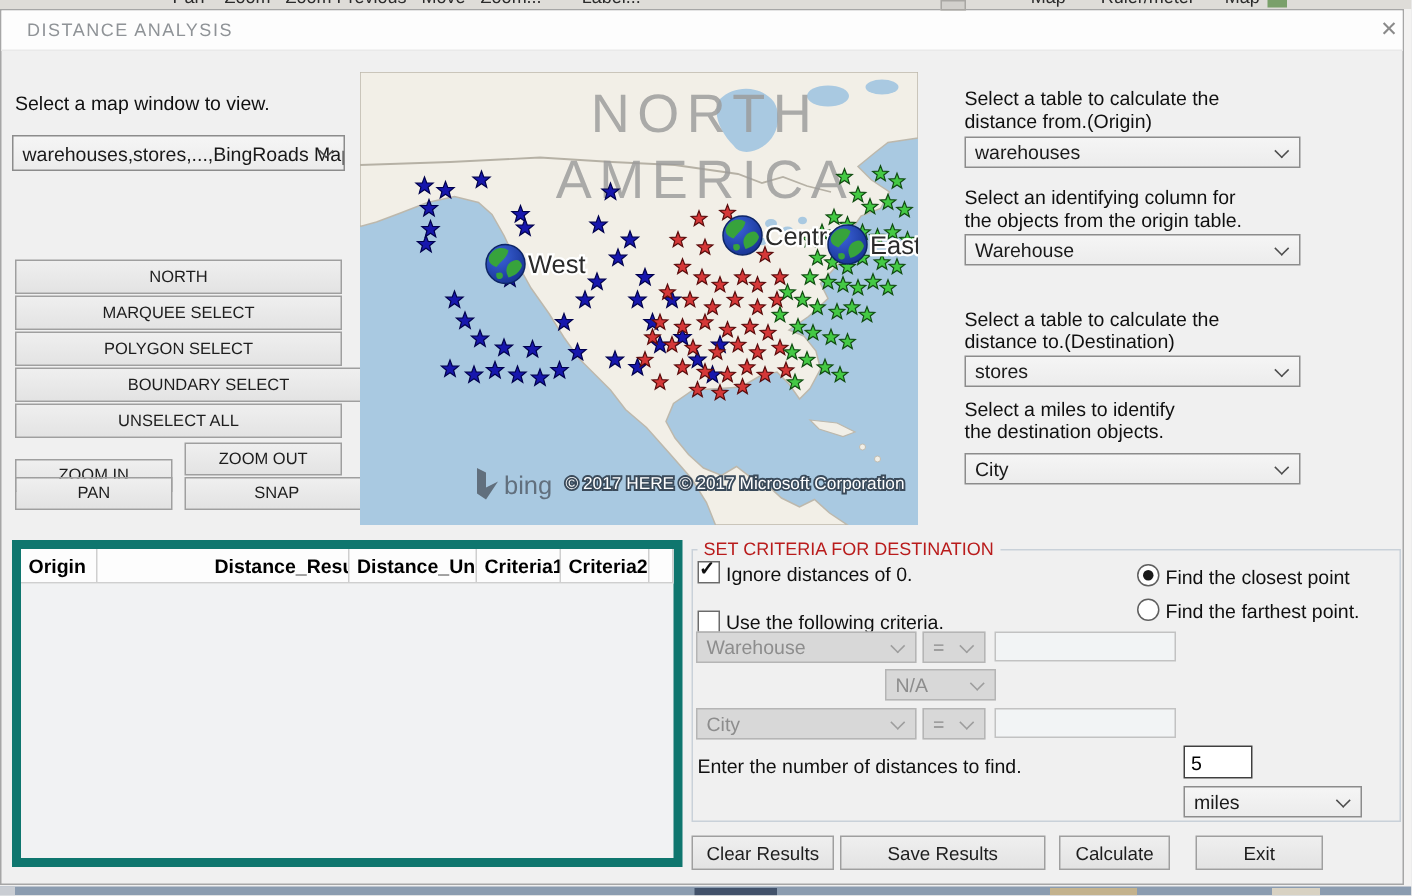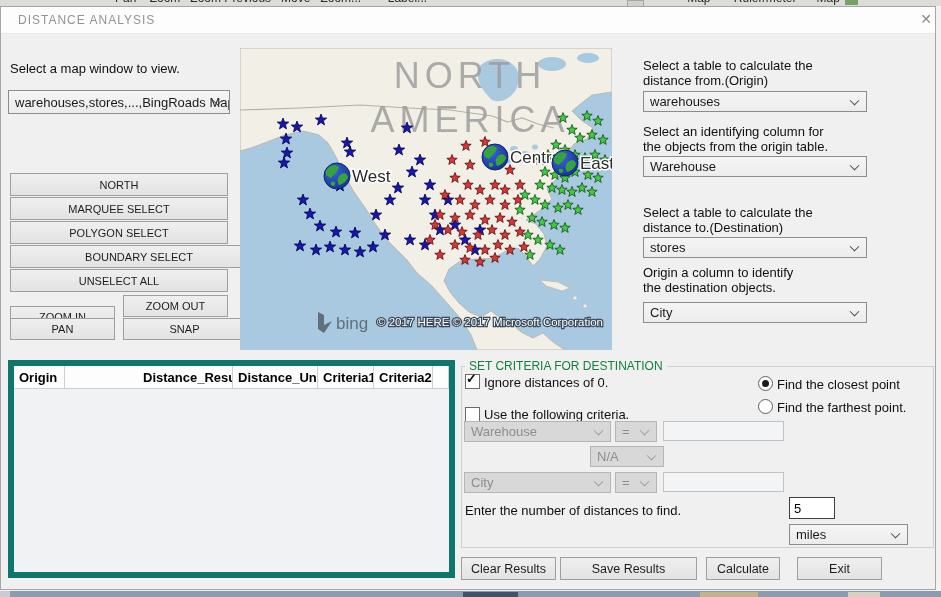--- a/index.html
+++ b/index.html
@@ -40,21 +40,21 @@
   .radio .dot{position:absolute;left:3px;top:3px;width:7px;height:7px;border-radius:50%;background:#1b1b1b;}
   .grid{position:absolute;left:8px;top:360px;width:447px;height:218px;border:6px solid #0f766e;
         background:#f1f2f3;box-sizing:border-box;z-index:3;}
   .grid-header{position:absolute;left:0;top:0;right:0;height:22px;background:#fdfdfd;
                border-bottom:1px solid #cfcfcf;display:flex;}
   .gcell{border-right:1px solid #cfcfcf;font-weight:bold;font-size:13px;color:#000;display:flex;
          align-items:center;padding-left:5px;box-sizing:border-box;overflow:hidden;white-space:nowrap;}
   .groupbox{position:absolute;left:461px;top:366px;width:473px;height:182px;
             border:1px solid #c9d1d9;box-sizing:border-box;z-index:2;}
   .group-title{position:absolute;left:465px;top:359px;background:#f0f0f0;padding:0 4px;
-               font-size:12px;color:#15803d;z-index:3;}
+               font-size:12px;color:#b91c1c;z-index:3;}
   .map-wrap{position:absolute;left:240px;top:48px;width:372px;height:302px;z-index:3;}
   .right-edge{position:absolute;left:936px;top:6px;width:5px;height:585px;background:#f3f2f1;z-index:4;}
 </style>
 </head>
 <body>
 <div id="page">
 
   <div class="top-strip">
     <span>Pan    Zoom   Zoom Previous   Move   Zoom...        Label...                                                                              Map       Ruler/meter      Map</span>
   </div>
@@ -285,21 +285,21 @@
   <div class="combo" style="left:643px;top:156px;width:224px;height:21px;">
     <span>Warehouse</span>
     <span class="chev"></span>
   </div>
   <div class="lbl" style="left:643px;top:205px;">Select a table to calculate the
 distance to.(Destination)</div>
   <div class="combo" style="left:643px;top:237px;width:224px;height:21px;">
     <span>stores</span>
     <span class="chev"></span>
   </div>
-  <div class="lbl" style="left:643px;top:265px;">Origin a column to identify
+  <div class="lbl" style="left:643px;top:265px;">Select a miles to identify
 the destination objects.</div>
   <div class="combo" style="left:643px;top:302px;width:224px;height:21px;">
     <span>City</span>
     <span class="chev"></span>
   </div>
 
   <div class="grid">
     <div class="grid-header" id="grid-header">
         <div class="gcell" style="width: 51px;">Origin</div>
         <div class="gcell" style="width: 73px; margin-top: 27px;">Destination</div>

